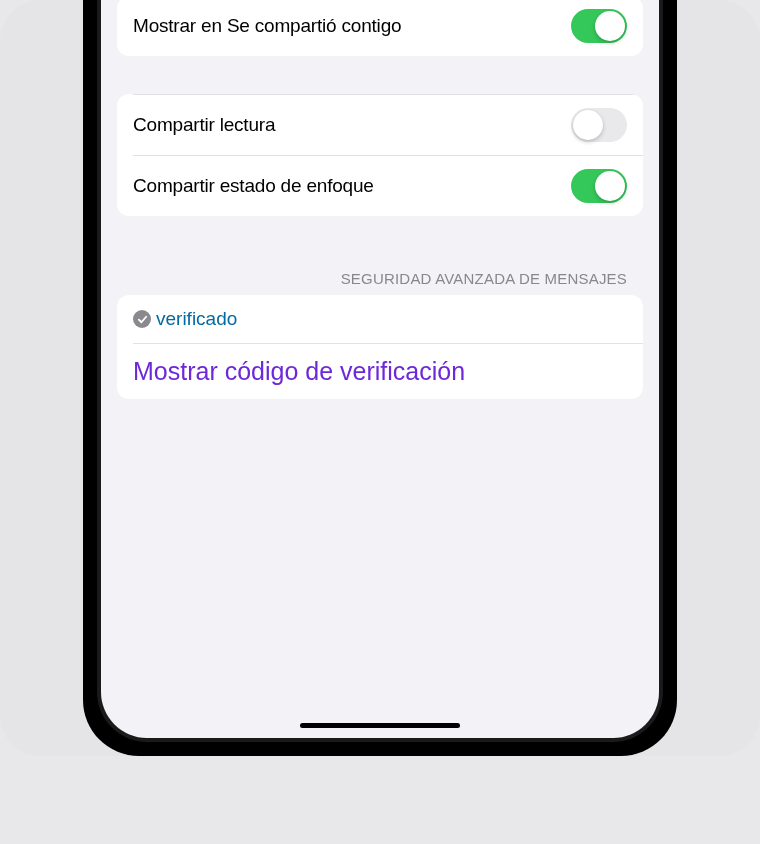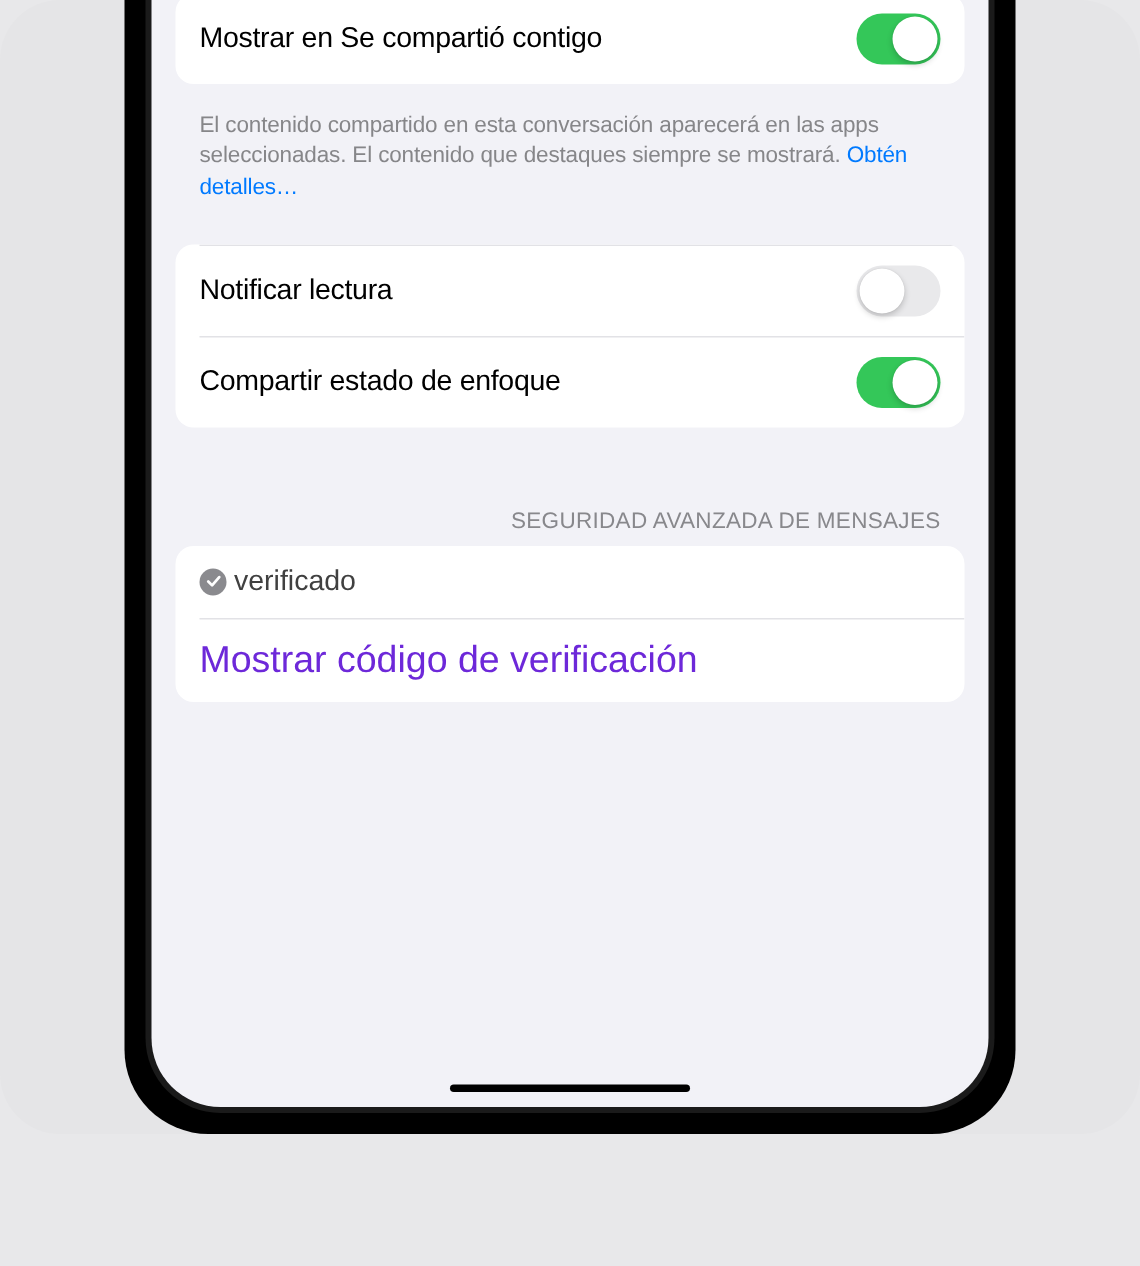--- a/index.html
+++ b/index.html
@@ -123,21 +123,21 @@
     .spacer-lg {
       height: 44px;
     }
     .spacer-md {
       height: 28px;
     }
     .verified-block {
       display: flex;
       align-items: center;
       gap: 5px;
-      color: #404040;
+      color: #0369a1;
       font-size: 19px;
     }
     .check-icon {
       width: 18px;
       height: 18px;
       border-radius: 50%;
       background: #8a8a8e;
       display: flex;
       align-items: center;
       justify-content: center;
@@ -172,30 +172,27 @@
       <div class="screen">
 
         <div class="group">
           <div class="row">
             <span class="row-label">Mostrar en Se compartió contigo</span>
             <div class="toggle on">
               <div class="toggle-knob"></div>
             </div>
           </div>
         </div>
-        <div class="footer-text">
-          <span>El contenido compartido en esta conversación aparecerá en las apps seleccionadas. El contenido que destaques siempre se mostrará. </span><span class="link">Obtén detalles…</span>
-        </div>
 
         <div class="spacer-md"></div>
 
         <div class="group">
           <div class="separator"></div>
           <div class="row">
-            <span class="row-label">Notificar lectura</span>
+            <span class="row-label">Compartir lectura</span>
             <div class="toggle off">
               <div class="toggle-knob"></div>
             </div>
           </div>
           <div class="separator"></div>
           <div class="row">
             <span class="row-label">Compartir estado de enfoque</span>
             <div class="toggle on">
               <div class="toggle-knob"></div>
             </div>

